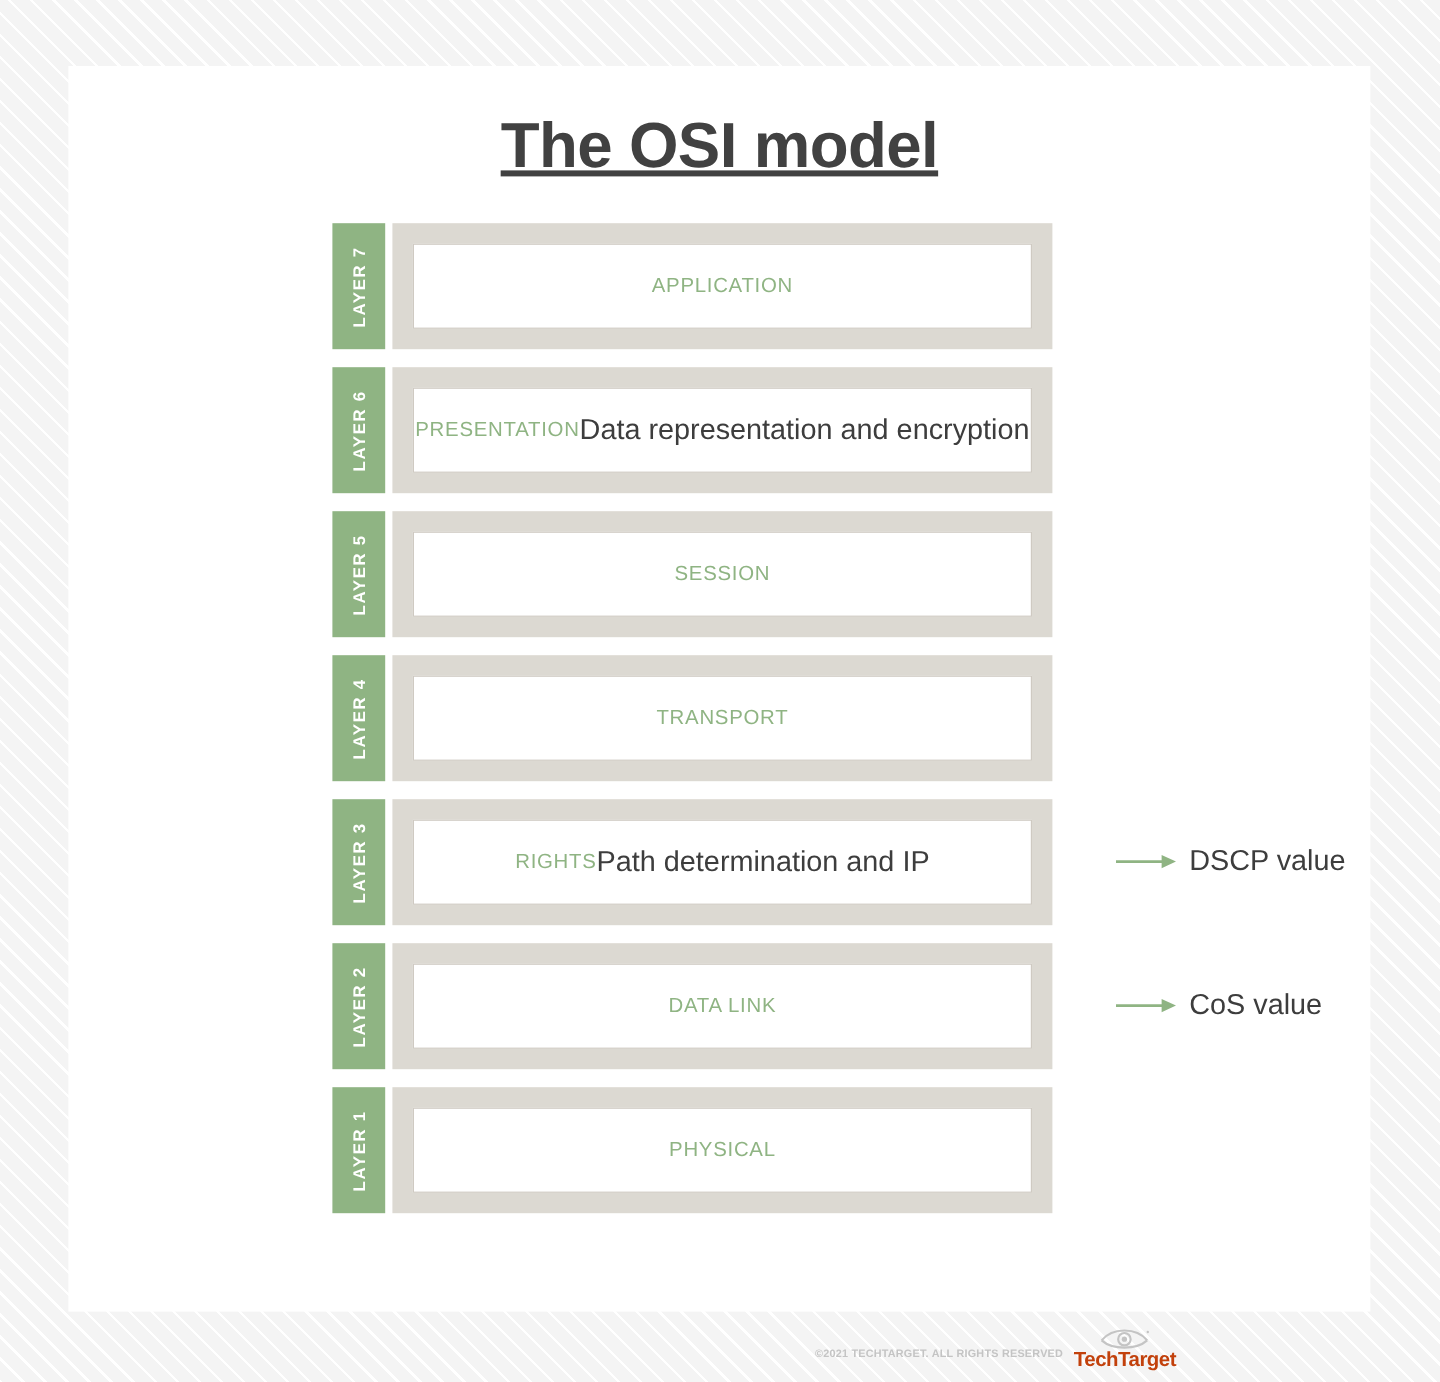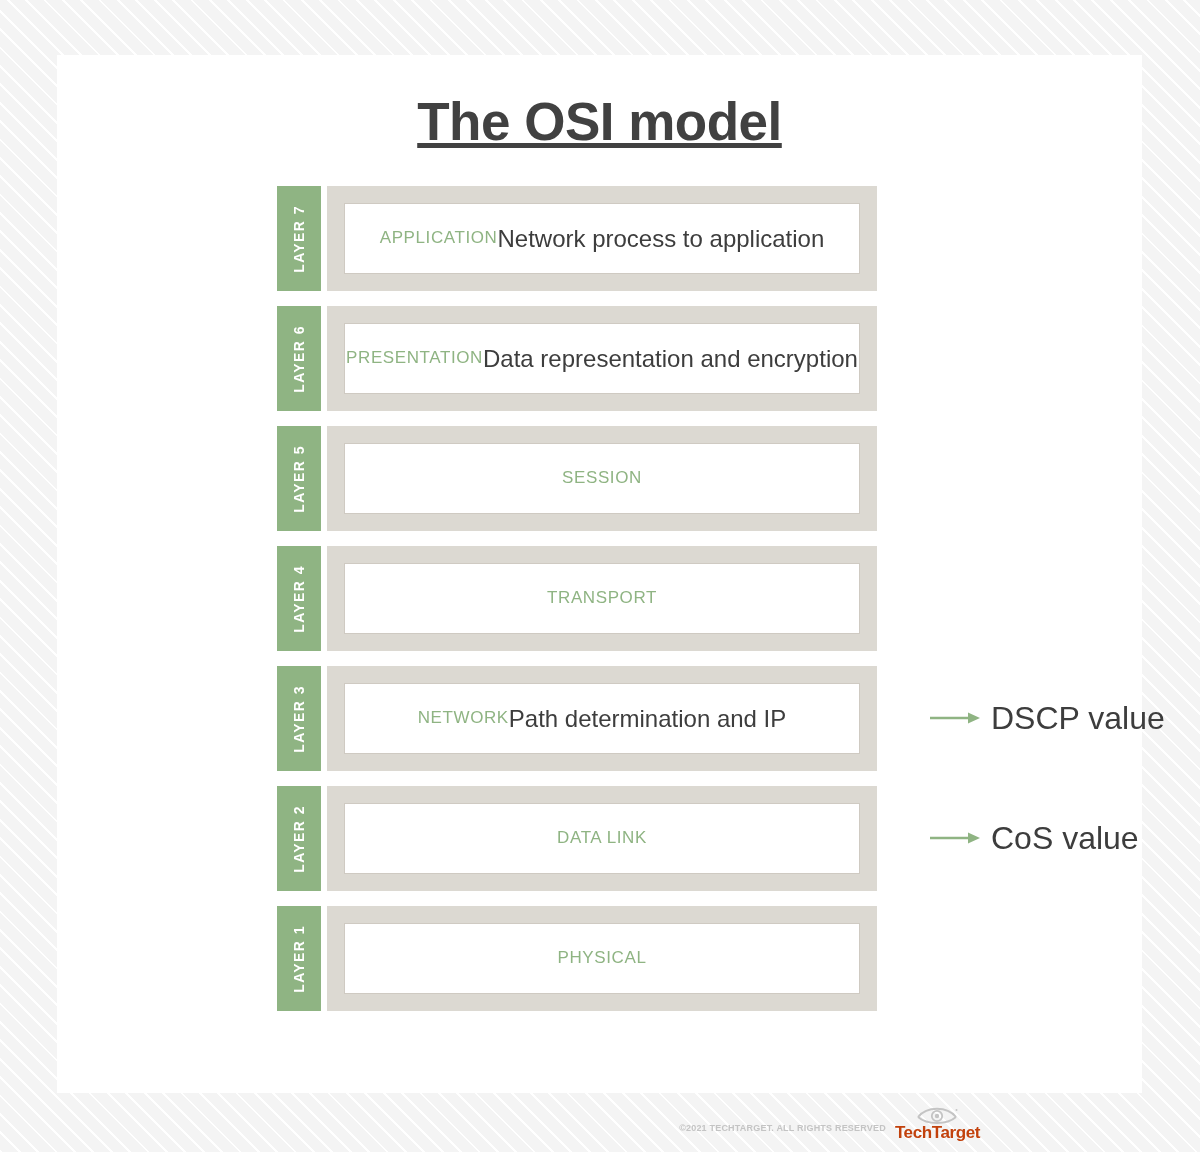--- a/index.html
+++ b/index.html
@@ -124,21 +124,21 @@
     display: flex;
     align-items: center;
     left: 653px;
     height: 26px;
   }
   .ann-arrow {
     display: block;
   }
   .ann-label {
     margin-left: 9px;
-    font-size: 32px;
+    font-size: 24px;
     color: #3d3d3d;
     white-space: nowrap;
     font-family: "Liberation Sans", sans-serif;
   }
 
   
   #footer {
     position: absolute;
     left: 0;
     top: 1095px;
@@ -183,21 +183,20 @@
 
   <div id="stack">
 
     <div class="layer-row">
       <div class="layer-tab">
         <span class="layer-tab-text">LAYER 7</span>
       </div>
       <div class="layer-band">
         <div class="layer-box">
           <div class="layer-name">APPLICATION</div>
-          <div class="layer-desc">Network process to application</div>
         </div>
       </div>
     </div>
 
     <div class="layer-row">
       <div class="layer-tab">
         <span class="layer-tab-text">LAYER 6</span>
       </div>
       <div class="layer-band">
         <div class="layer-box">
@@ -228,21 +227,21 @@
         </div>
       </div>
     </div>
 
     <div class="layer-row">
       <div class="layer-tab">
         <span class="layer-tab-text">LAYER 3</span>
       </div>
       <div class="layer-band">
         <div class="layer-box">
-          <div class="layer-name">NETWORK</div>
+          <div class="layer-name">RIGHTS</div>
           <div class="layer-desc">Path determination and IP</div>
         </div>
       </div>
       <div class="annotation" style="top:39px;">
         <svg class="ann-arrow" width="52" height="14" viewBox="0 0 52 14">
           <line x1="0" y1="7" x2="40" y2="7" stroke="#8fb483" stroke-width="2.4"></line>
           <polygon points="38,1.5 50,7 38,12.5" fill="#8fb483"></polygon>
         </svg>
         <span class="ann-label">DSCP value</span>
       </div>

